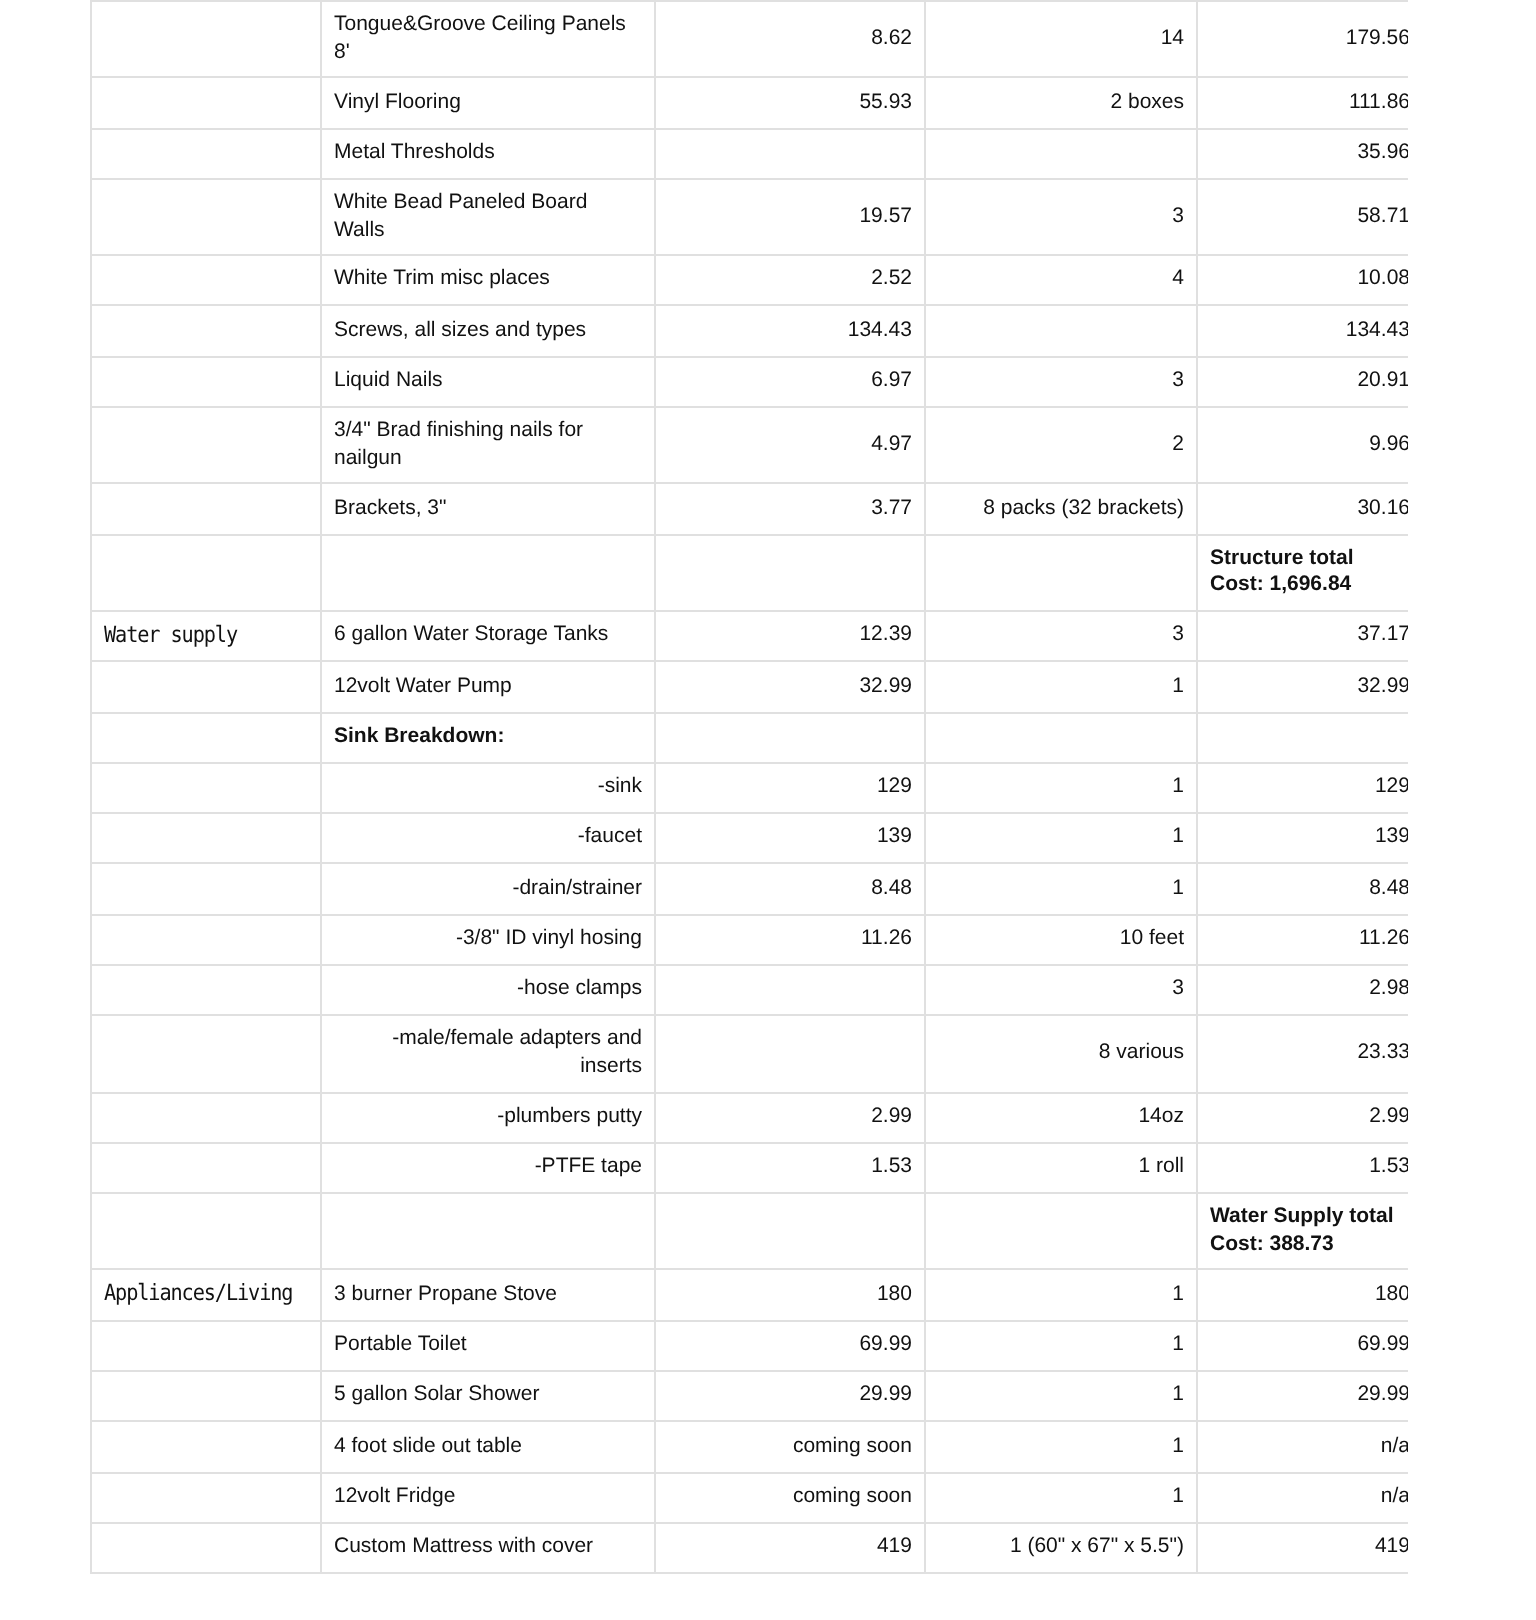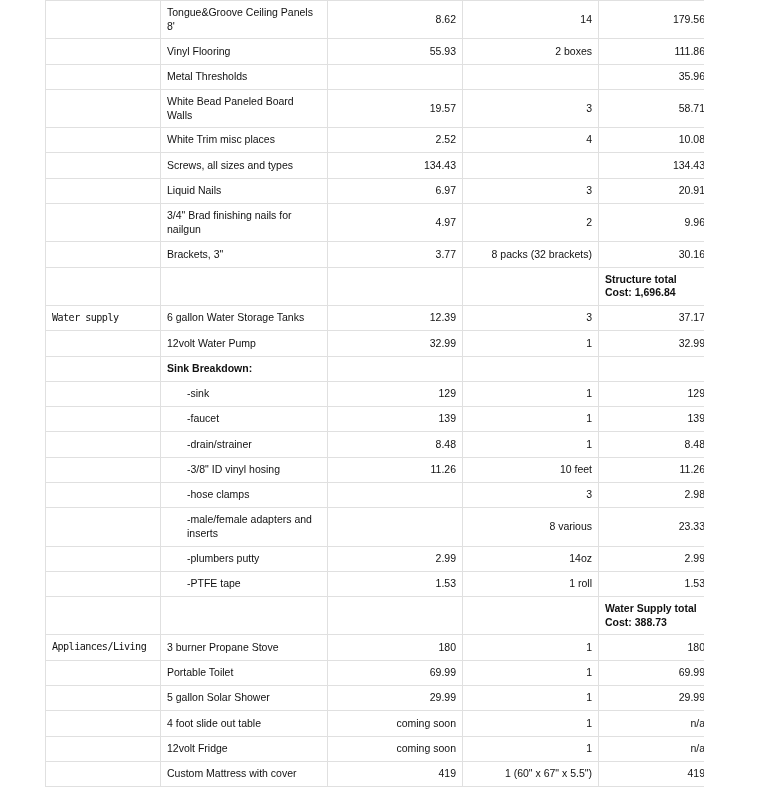--- a/index.html
+++ b/index.html
@@ -62,21 +62,22 @@
     display: inline-block;
     transform: scaleX(0.92) scaleY(1.02);
     transform-origin: left center;
   }
 
   td.item {
     text-align: left;
     padding-left: 7px;
   }
   td.item.sub {
-    padding-left: 26px;
+    padding-left: 2px;
+    text-align: right;
   }
   td.item.bold {
     font-weight: bold;
   }
 
   td.num {
     text-align: right;
     padding-right: 7px;
   }
 

